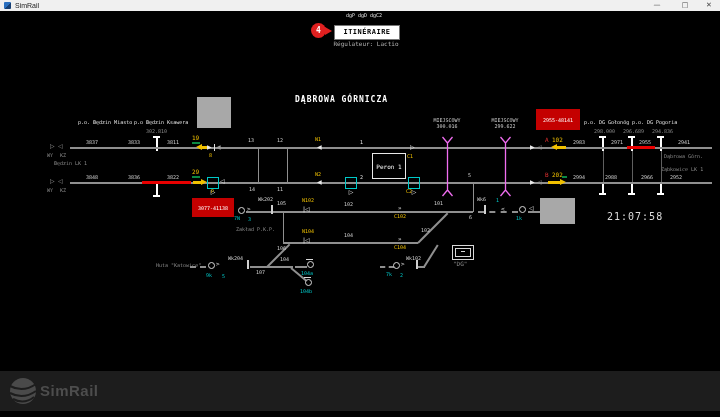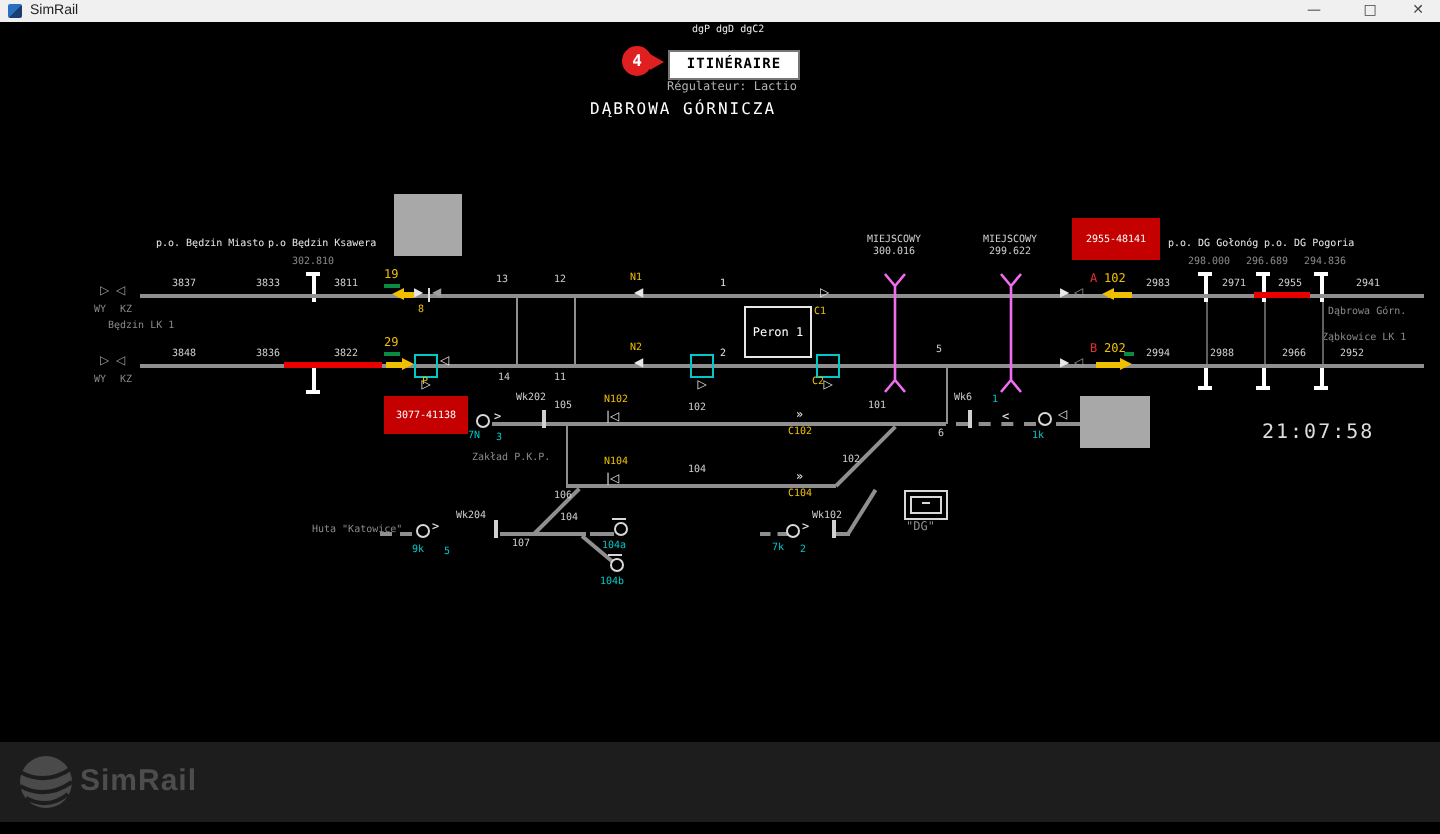--- a/index.html
+++ b/index.html
@@ -33,21 +33,21 @@
   .titlebar .tt{position:absolute;left:15px;top:2px;font-size:7px;font-family:"Liberation Sans",sans-serif;}
   .wbtn{position:absolute;top:0;width:18px;height:11px;text-align:center;font-size:7px;color:#444;line-height:11px;font-family:"DejaVu Sans",sans-serif;}
   .appicon{position:absolute;left:4px;top:2px;width:7px;height:7px;background:linear-gradient(135deg,#2a6fbf 50%,#173f73 50%);border-radius:1px;}
   .footer{left:0;top:371px;width:720px;height:40px;background:#1d1d1d;}
   .brand{position:absolute;left:40px;top:11px;font-family:"Liberation Sans",sans-serif;font-weight:bold;font-size:15px;color:#4d4d4d;letter-spacing:.5px;}
   .hdrbtn{left:334px;top:25px;width:64px;height:13px;background:#fff;border:1px solid #777;color:#000;
           font-size:7px;font-weight:bold;text-align:center;line-height:13px;letter-spacing:.5px;cursor:pointer;}
   .pin{left:311px;top:23px;width:15px;height:15px;background:#e02020;border-radius:50%;color:#fff;
        font-size:8px;font-weight:bold;text-align:center;line-height:15px;}
   .pintail{left:325px;top:27px;width:0;height:0;border:4px solid transparent;border-left:7px solid #e02020;}
-  .station{font-size:8px;font-weight:normal;letter-spacing:1px;color:#fff;}
+  .station{font-size:8px;font-weight:bold;letter-spacing:1px;color:#fff;margin-top:45px;}
   .peron{border:1px solid #e8e8e8;background:#000;color:#fff;font-size:6px;display:flex;align-items:center;justify-content:center;}
   .monitor{width:20px;height:13px;border:1px solid #d8d8d8;}
   .monitor .scr{position:absolute;left:2px;top:2px;width:14px;height:7px;border:1px solid #d8d8d8;}
   .monitor .dot{position:absolute;left:8px;top:5px;width:4px;height:1px;background:#d8d8d8;}
   .clock{font-size:10px;color:#dcdcdc;letter-spacing:1px;}
 </style>
 </head>
 <body>
 
 <div id="stage">
@@ -269,21 +269,21 @@
   <div class="p" style="left:416px;top:260px;width:2px;height:9px;background:#d0d0d0;"></div>
   <div class="p hline" style="left:418px;top:266px;width:7px;"></div>
   <div class="p hline" style="left:424px;top:266px;width:26px;transform:rotate(-58deg);transform-origin:0 50%;"></div>
 
   <div class="p monitor" style="left:452px;top:245px;">
     <div class="scr"></div>
       <div class="dot"></div>
   </div>
   <div class="p t6 dim" style="left:453px;top:261px;">"DG"</div>
 
-  <div class="p clock" style="left:607px;top:211px;margin-left:24px;">21:07:58</div>
+  <div class="p clock" style="left:607px;top:211px;">21:07:58</div>
 
   <div class="p footer">
     <svg style="position:absolute;left:8px;top:5px;" width="30" height="30" viewBox="0 0 30 30">
       <circle cx="15" cy="15" r="13" fill="#4a4a4a"></circle>
       <path d="M2 10 Q15 17 28 8 M2 17 Q15 24 28 15 M5 23 Q16 29 26 21" stroke="#1d1d1d" stroke-width="2" fill="none"></path>
     </svg>
     <div class="brand">SimRail</div>
   </div>
 
 </div>

